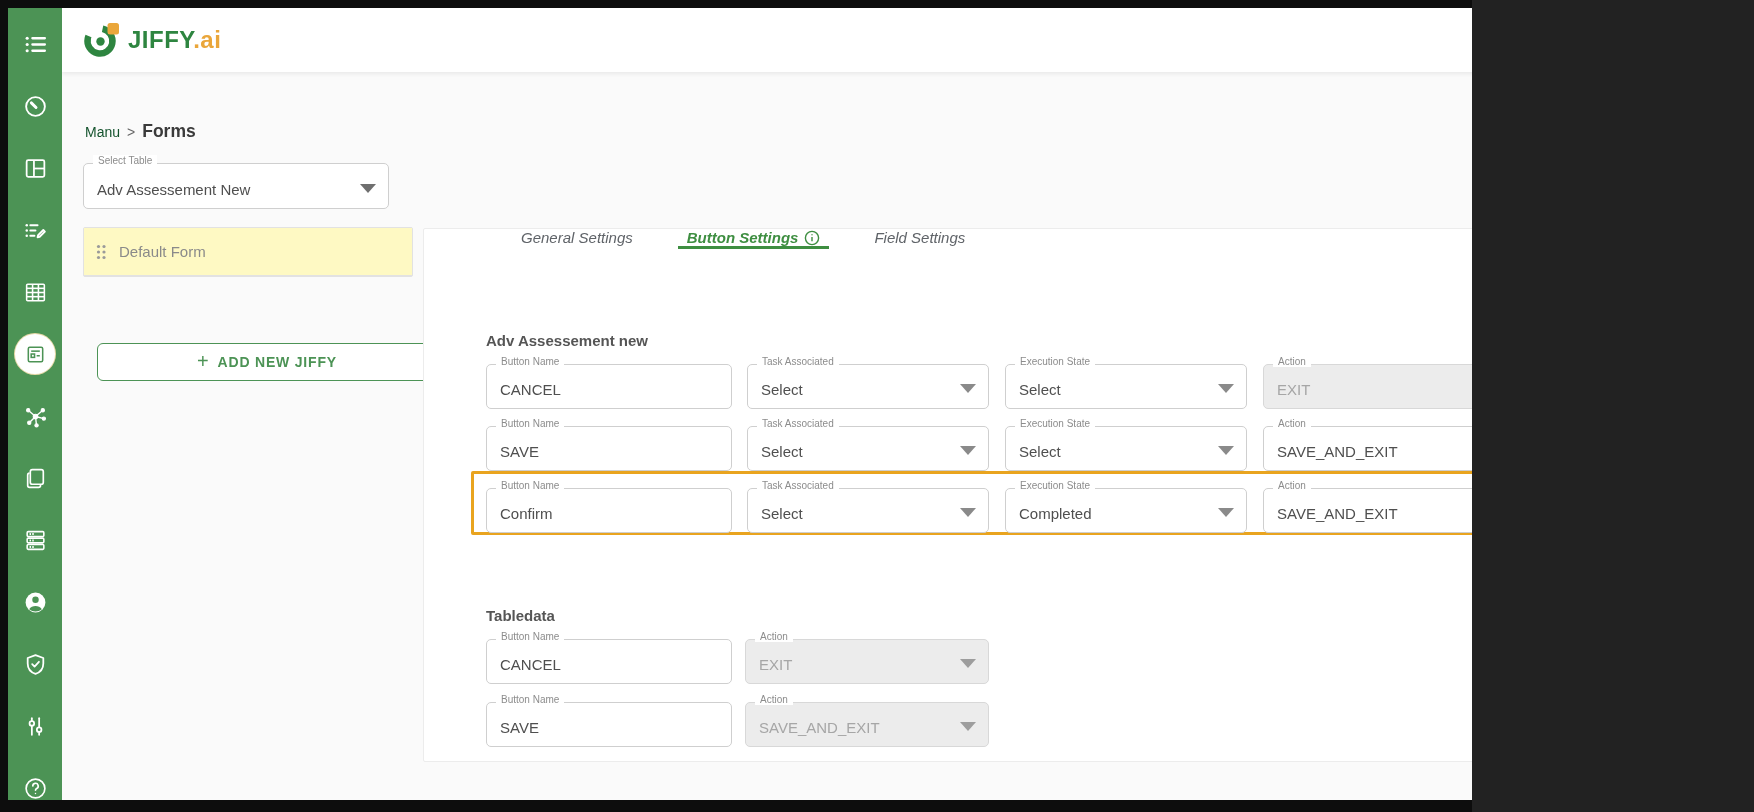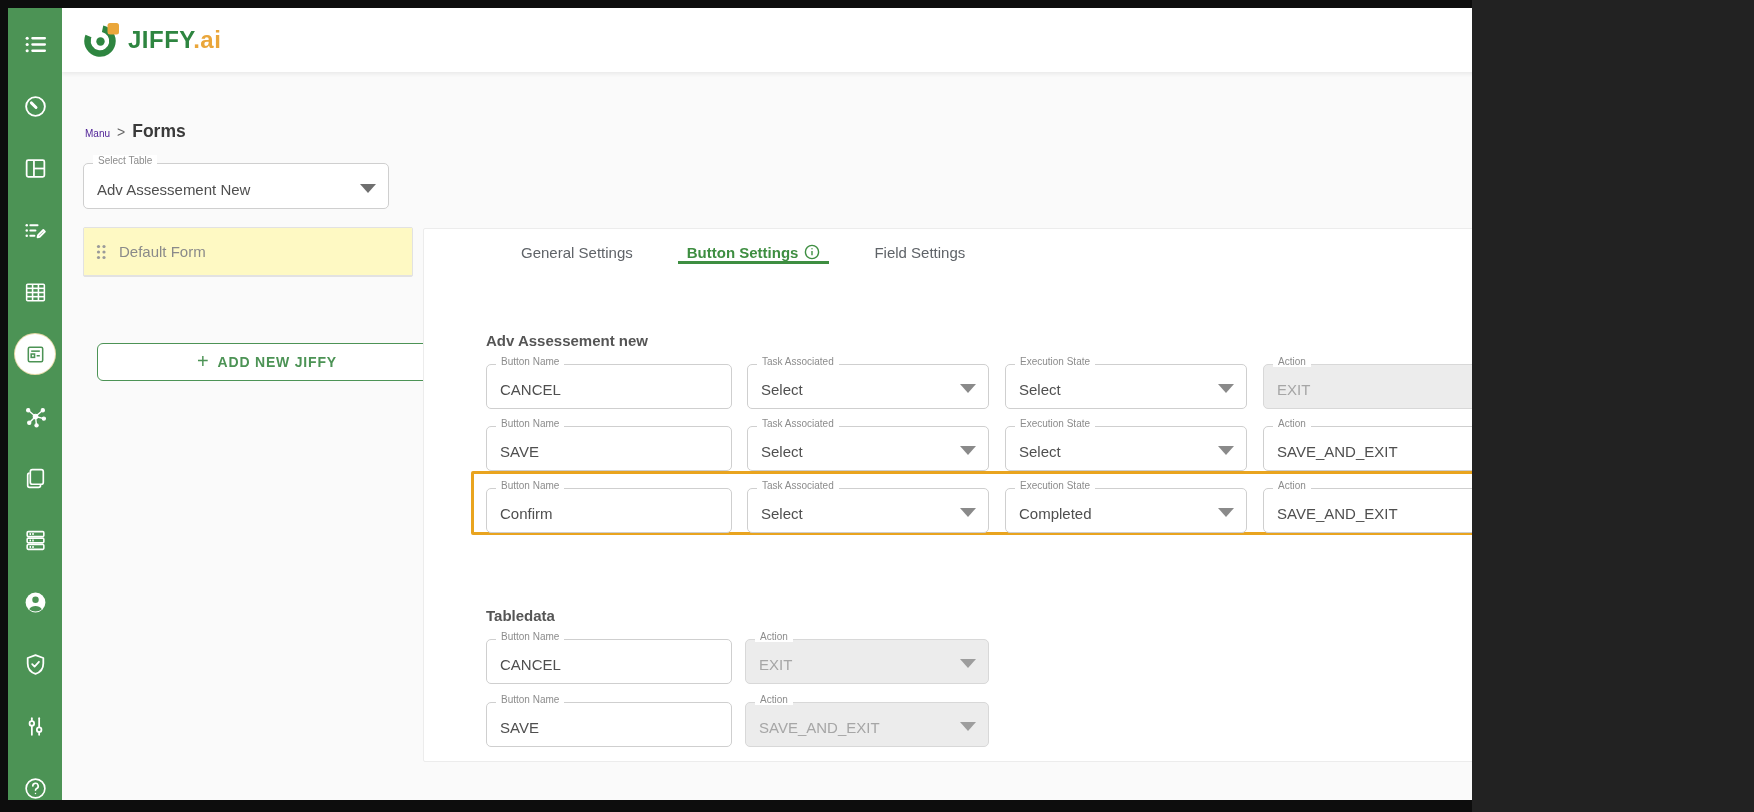--- a/index.html
+++ b/index.html
@@ -21,21 +21,21 @@
   .logo { display:flex; align-items:center; gap:8px; cursor:pointer; }
   .brand { font-size:24px; font-weight:bold; letter-spacing:.5px; color:#2e8540; }
   .brand .suffix { color:#eaa63a; }
   .user-area { margin-left:auto; display:flex; align-items:center; gap:14px; cursor:pointer; }
   .redacted { width:140px; height:17px; border-radius:3px;
               background:linear-gradient(90deg,#d8d8d8,#bfbfbf 30%,#d2d2d2 55%,#c3c3c3 80%,#dadada); filter:blur(2.5px); }
   .caret-down { width:0; height:0; border-left:9px solid transparent; border-right:9px solid transparent; border-top:10px solid #4a4a4a; }
 
   
   .breadcrumb { position:absolute; left:77px; top:101px; display:flex; align-items:baseline; gap:7px; }
-  .crumb-parent { color:#4c1d95; font-size:10px; cursor:pointer; }
+  .crumb-parent { color:#14532d; font-size:14px; cursor:pointer; }
   .crumb-sep { color:#666; font-size:14px; }
   .crumb-current { color:#3a3a3a; font-size:17.5px; font-weight:bold;margin-top:12px; }
 
   
   .mfield { position:absolute; height:45px; border:1px solid #cfcfcf; border-radius:5px; background:#fff; cursor:pointer; }
   .mfield .lbl { position:absolute; top:-9px; left:9px; background:#fff; padding:0 5px; font-size:10px; color:#8c8c8c; white-space:nowrap; }
   .mfield .val { position:absolute; left:13px; bottom:10px; font-size:15px; color:#4f4f4f; white-space:nowrap; }
   .mfield .dd { position:absolute; right:12px; bottom:15px; width:0; height:0;
                 border-left:8px solid transparent; border-right:8px solid transparent; border-top:9px solid #8a8a8a; }
   .mfield.disabled { background:#ececec; border-color:#d8d8d8; }
@@ -51,22 +51,22 @@
   .form-row .row-label { font-size:15px; }
   .row-actions { margin-left:auto; display:flex; align-items:center; gap:16px; }
   .add-form-btn { position:absolute; left:89px; top:335px; width:340px; height:38px; background:#fff;
                   border:1.5px solid #4c9355; border-radius:6px; color:#4c9355; font-size:14px; font-weight:bold;
                   letter-spacing:.8px; display:flex; align-items:center; justify-content:center; gap:8px; cursor:pointer; }
   .add-form-btn .plus { font-size:20px; font-weight:normal; margin-top:-2px; }
 
   
   .card { position:absolute; left:415px; top:220px; width:1312px; height:534px; background:#fff;
           border:1px solid #ececec; border-radius:2px; }
-  .tabs { position:absolute; left:0; top:0; right:0; height:49px; display:flex; align-items:center;
-          padding-left:88px; gap:36px; }
+  .tabs { position:absolute; left:0; top:0; right:0; height:49px; display:flex; align-items:flex-start;
+          padding-left:88px; gap:36px;font-style:italic; }
   .tab { display:flex; align-items:center; gap:6px; padding:0 9px; font-size:15px; color:#5f6368; cursor:pointer;
          border-bottom:3px solid transparent; }
   .tab.active { color:#3e8e41; font-weight:bold; border-bottom-color:#3e8e41; }
 
   .section-title { position:absolute; font-size:15px; font-weight:bold; color:#555; }
   .x-btn { position:absolute; width:22px; height:22px; display:flex; align-items:center; justify-content:center; cursor:pointer; }
   .plus-btn { position:absolute; width:26px; height:26px; display:flex; align-items:center; justify-content:center; cursor:pointer; }
   .highlight-box { position:absolute; left:47px; top:242px; width:1141px; height:64px;
                    border:3px solid #e9a41f; border-radius:2px; pointer-events:none; }
 

